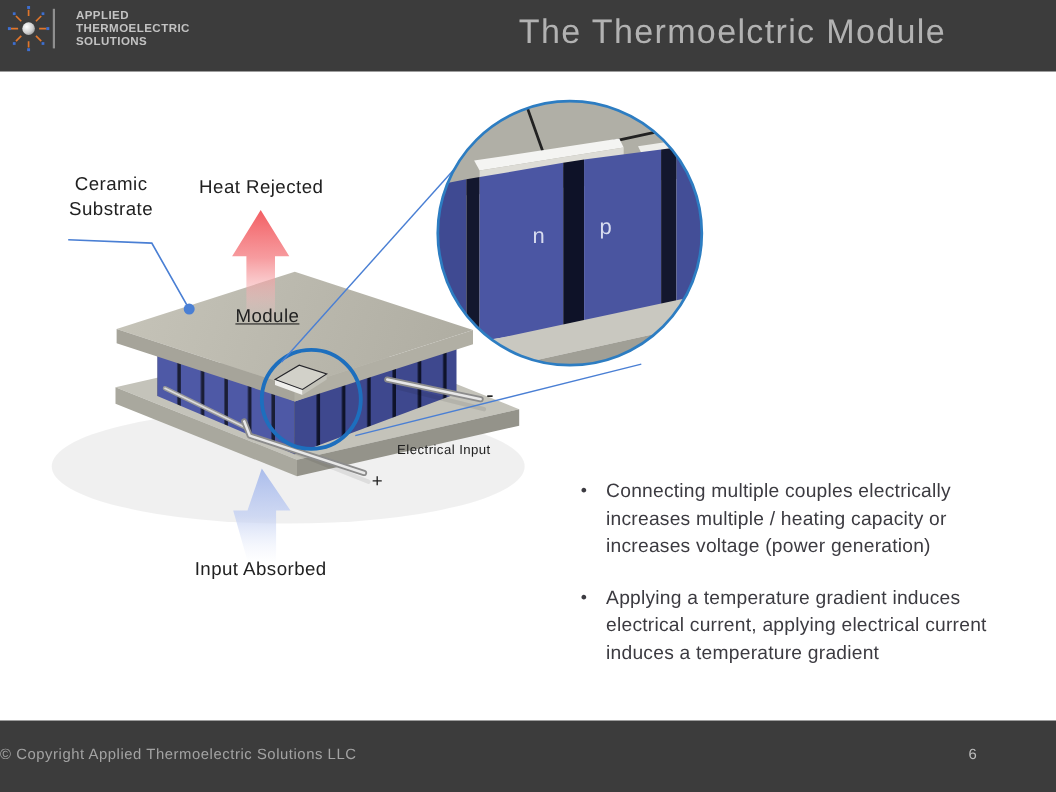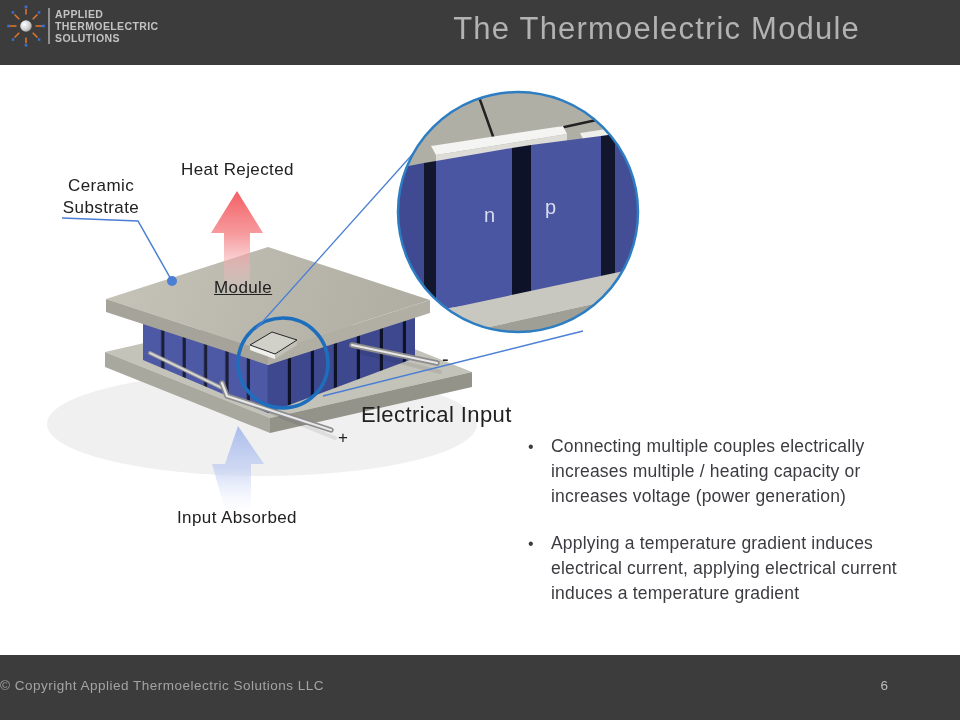--- a/index.html
+++ b/index.html
@@ -5,44 +5,44 @@
   html,body{margin:0;padding:0;background:#888;}
   .slide{
     position:relative;width:960px;height:720px;background:#ffffff;overflow:hidden;
     font-family:"Liberation Sans", sans-serif;
   }
   
   .header{position:absolute;left:0;top:0;width:960px;height:65px;background:#3c3c3c;}
   .logo{position:absolute;left:6px;top:5px;display:flex;align-items:center;}
   .logo-icon{width:40px;height:42px;}
   .logo-text{
-    margin-left:2px;padding-left:5px;border-left:2px solid #8f8f8f;
+    margin-left:2px;padding-left:19px;border-left:2px solid #8f8f8f;
     color:#c3c3c3;font-size:10.5px;font-weight:700;line-height:12px;letter-spacing:.4px;
   }
   .tagline{
     position:absolute;left:8px;top:46px;color:#8d8d8d;font-size:12.5px;letter-spacing:.4px;white-space:nowrap;
   }
   .slide-title{
     position:absolute;right:100px;top:11px;color:#b2b2b2;font-size:31px;font-weight:300;
     letter-spacing:1.2px;white-space:nowrap;
   }
   
   .footer{position:absolute;left:0;top:655px;width:960px;height:65px;background:#3c3c3c;}
   .copyright{
     position:absolute;left:0;right:0;top:23px;text-align:left;color:#a3a3a3;
     font-size:13.5px;letter-spacing:.5px;
   }
   .page-number{position:absolute;right:72px;top:23px;color:#bdbdbd;font-size:13.5px;}
   
   .diagram-svg{position:absolute;left:0;top:0;width:960px;height:720px;}
   .dlabel{position:absolute;color:#212121;font-size:17px;letter-spacing:.4px;white-space:nowrap;text-align:center;}
-  .ceramic{left:46px;top:175px;width:110px;text-align:center;white-space:normal;line-height:22px;}
+  .ceramic{left:46px;top:157px;width:110px;text-align:center;white-space:normal;line-height:22px;}
   .heat-rejected{left:181px;top:160px;}
   .module-l{left:214px;top:278px;text-decoration:underline;}
-  .electrical{left:361px;top:402px;font-size:22px;}
+  .electrical{left:361px;top:402px;font-size:12px;}
   .plus{left:338px;top:428px;}
   .minus{left:442px;top:348px;font-size:20px;}
   .heat-absorbed{left:177px;top:508px;}
   .np{position:absolute;color:#d8dcef;font-size:20px;letter-spacing:.5px;}
   .n-l{left:484px;top:204px;}
   .p-l{left:545px;top:196px;}
   
   .bullets{position:absolute;left:528px;top:434px;width:408px;color:#3c3b41;}
   .bullet{display:grid;grid-template-columns:23px 1fr;font-size:17.5px;line-height:25px;letter-spacing:.2px;}
   .bullet + .bullet{margin-top:22px;}
@@ -210,21 +210,21 @@
             <rect x="32.4" y="34.9" width="2.6" height="2.6"></rect>
         </g>
         <circle cx="20" cy="22" r="6" fill="url(#orb)"></circle>
       </svg>
       <div class="logo-text">
         <div>APPLIED</div>
         <div>THERMOELECTRIC</div>
         <div>SOLUTIONS</div>
       </div>
     </div>
-    <div class="slide-title">The Thermoelectric Module</div>
+    <div class="slide-title">The Thermoelctric Module</div>
   </div>
 
   <div class="footer">
     <div class="copyright">© Copyright Applied Thermoelectric Solutions LLC</div>
     <div class="page-number">6</div>
   </div>
 
 </div>
 
 </body></html>

